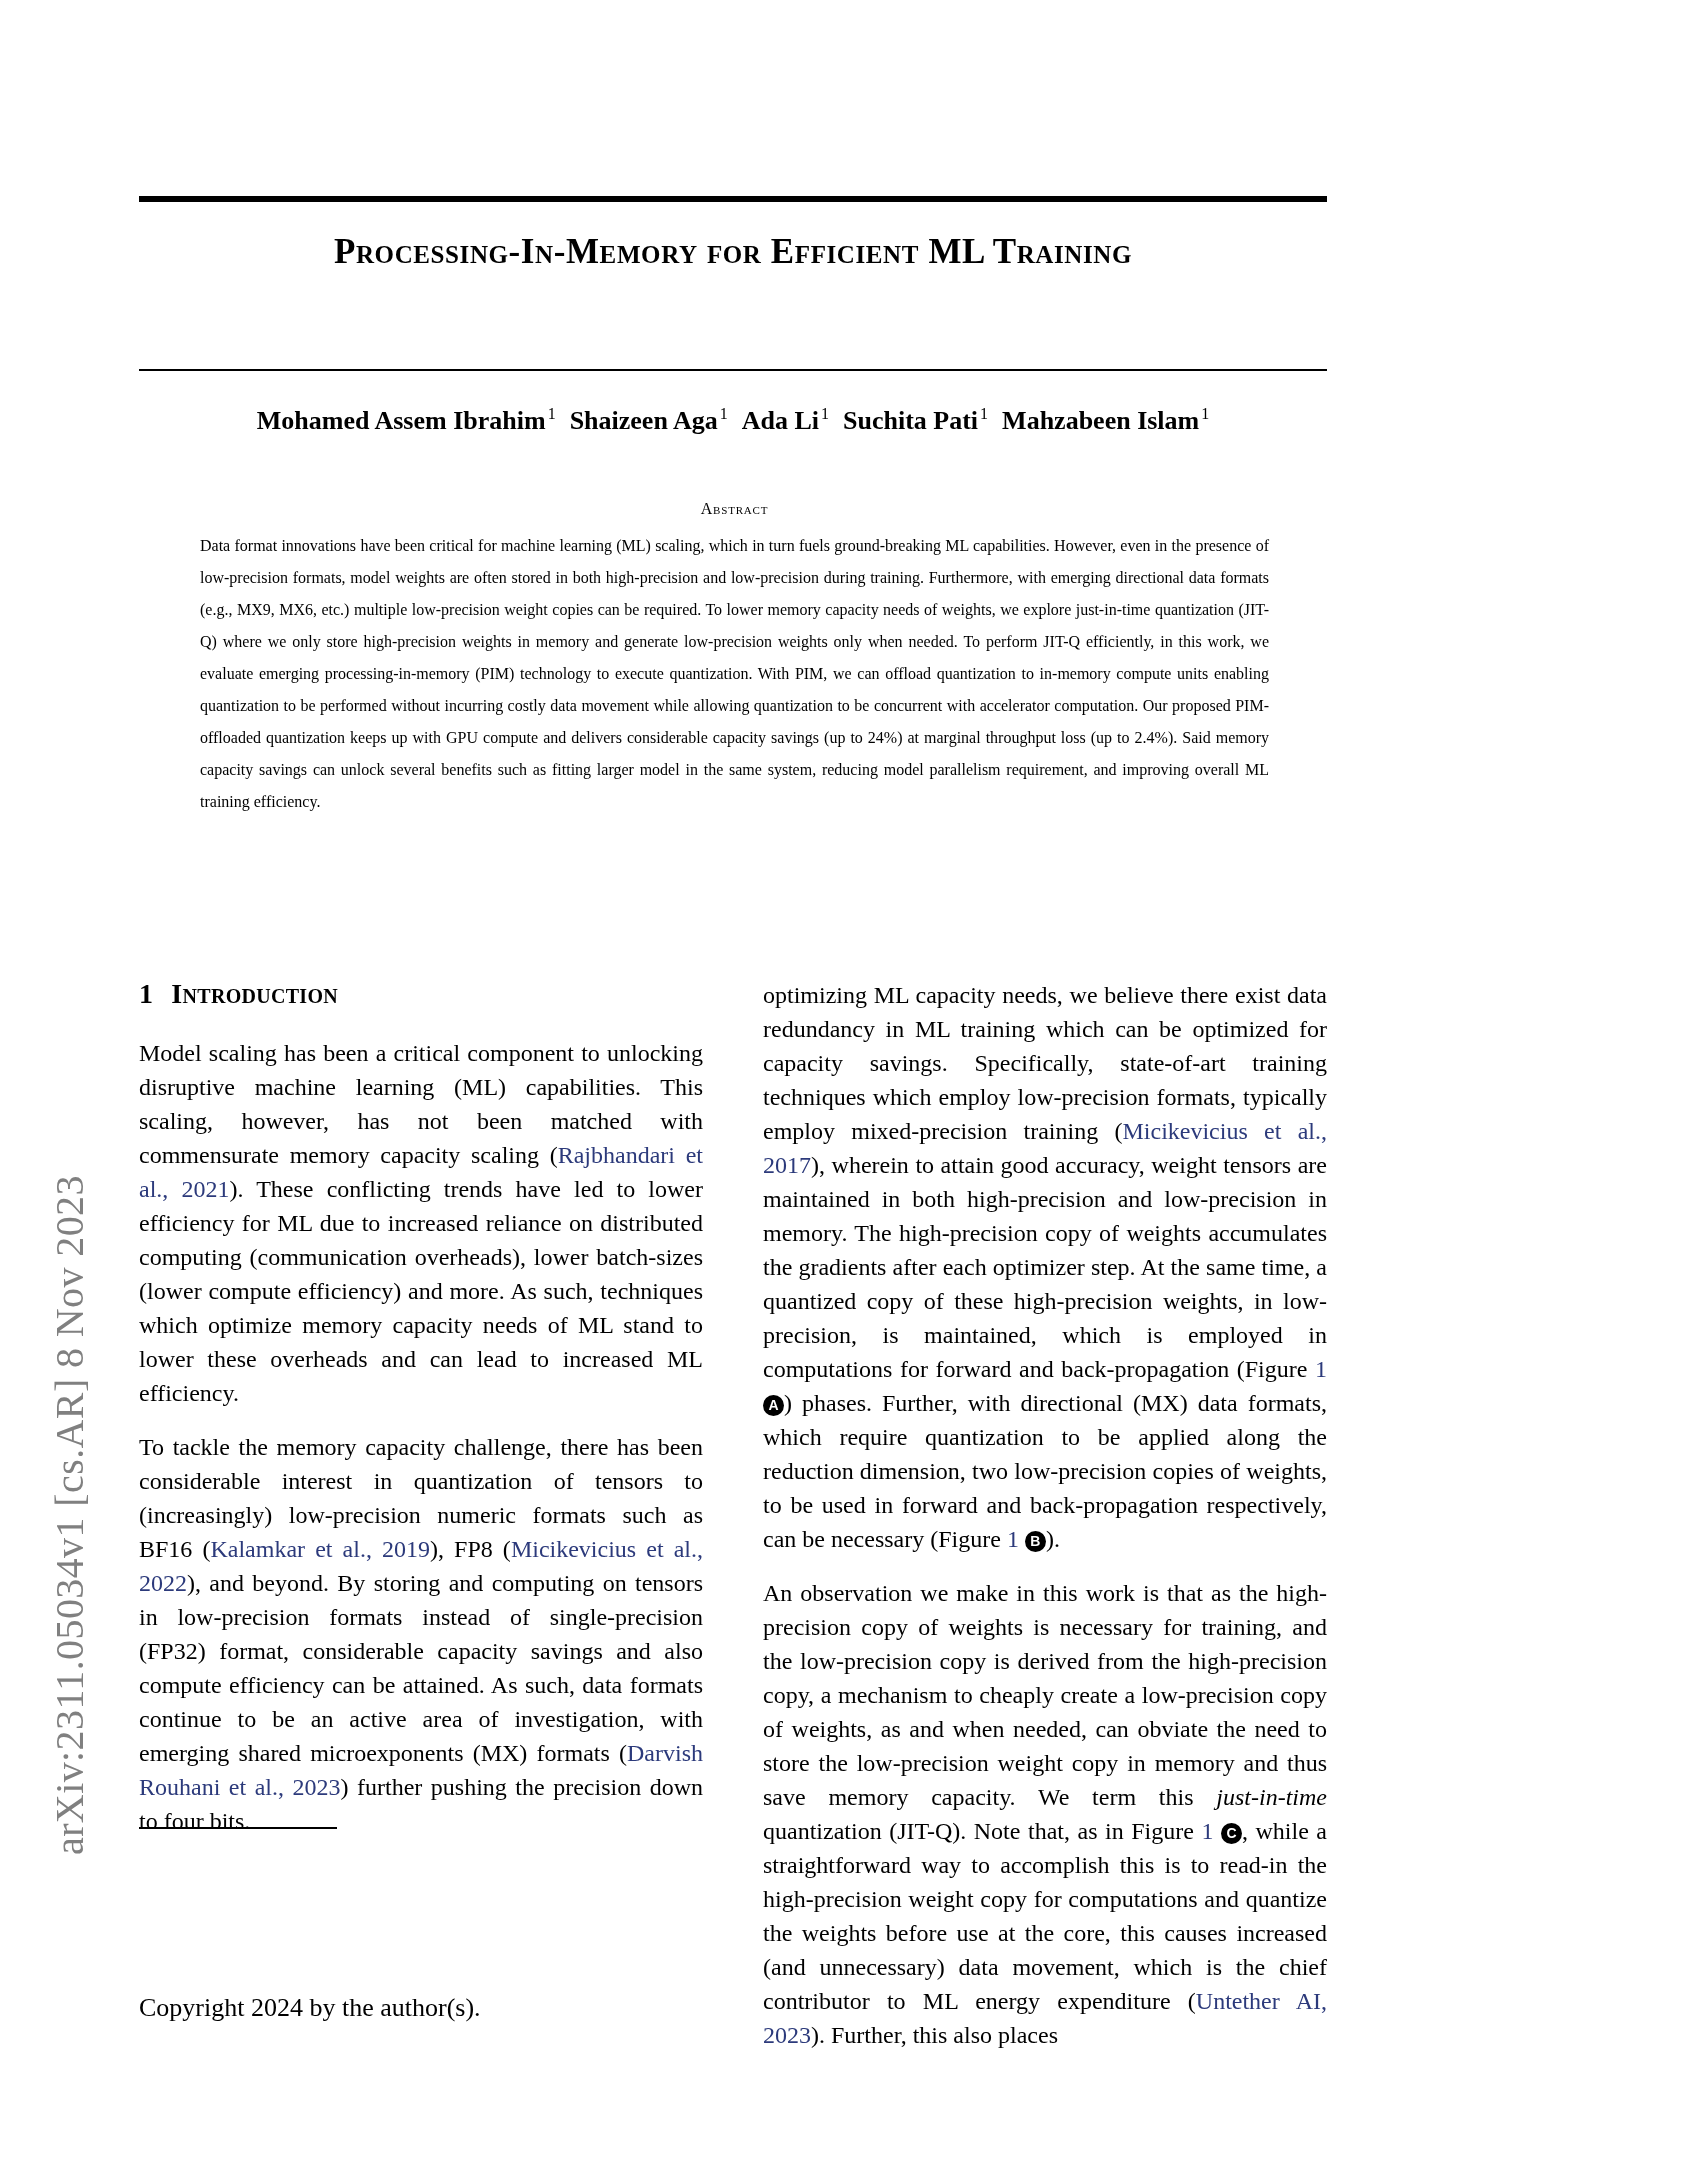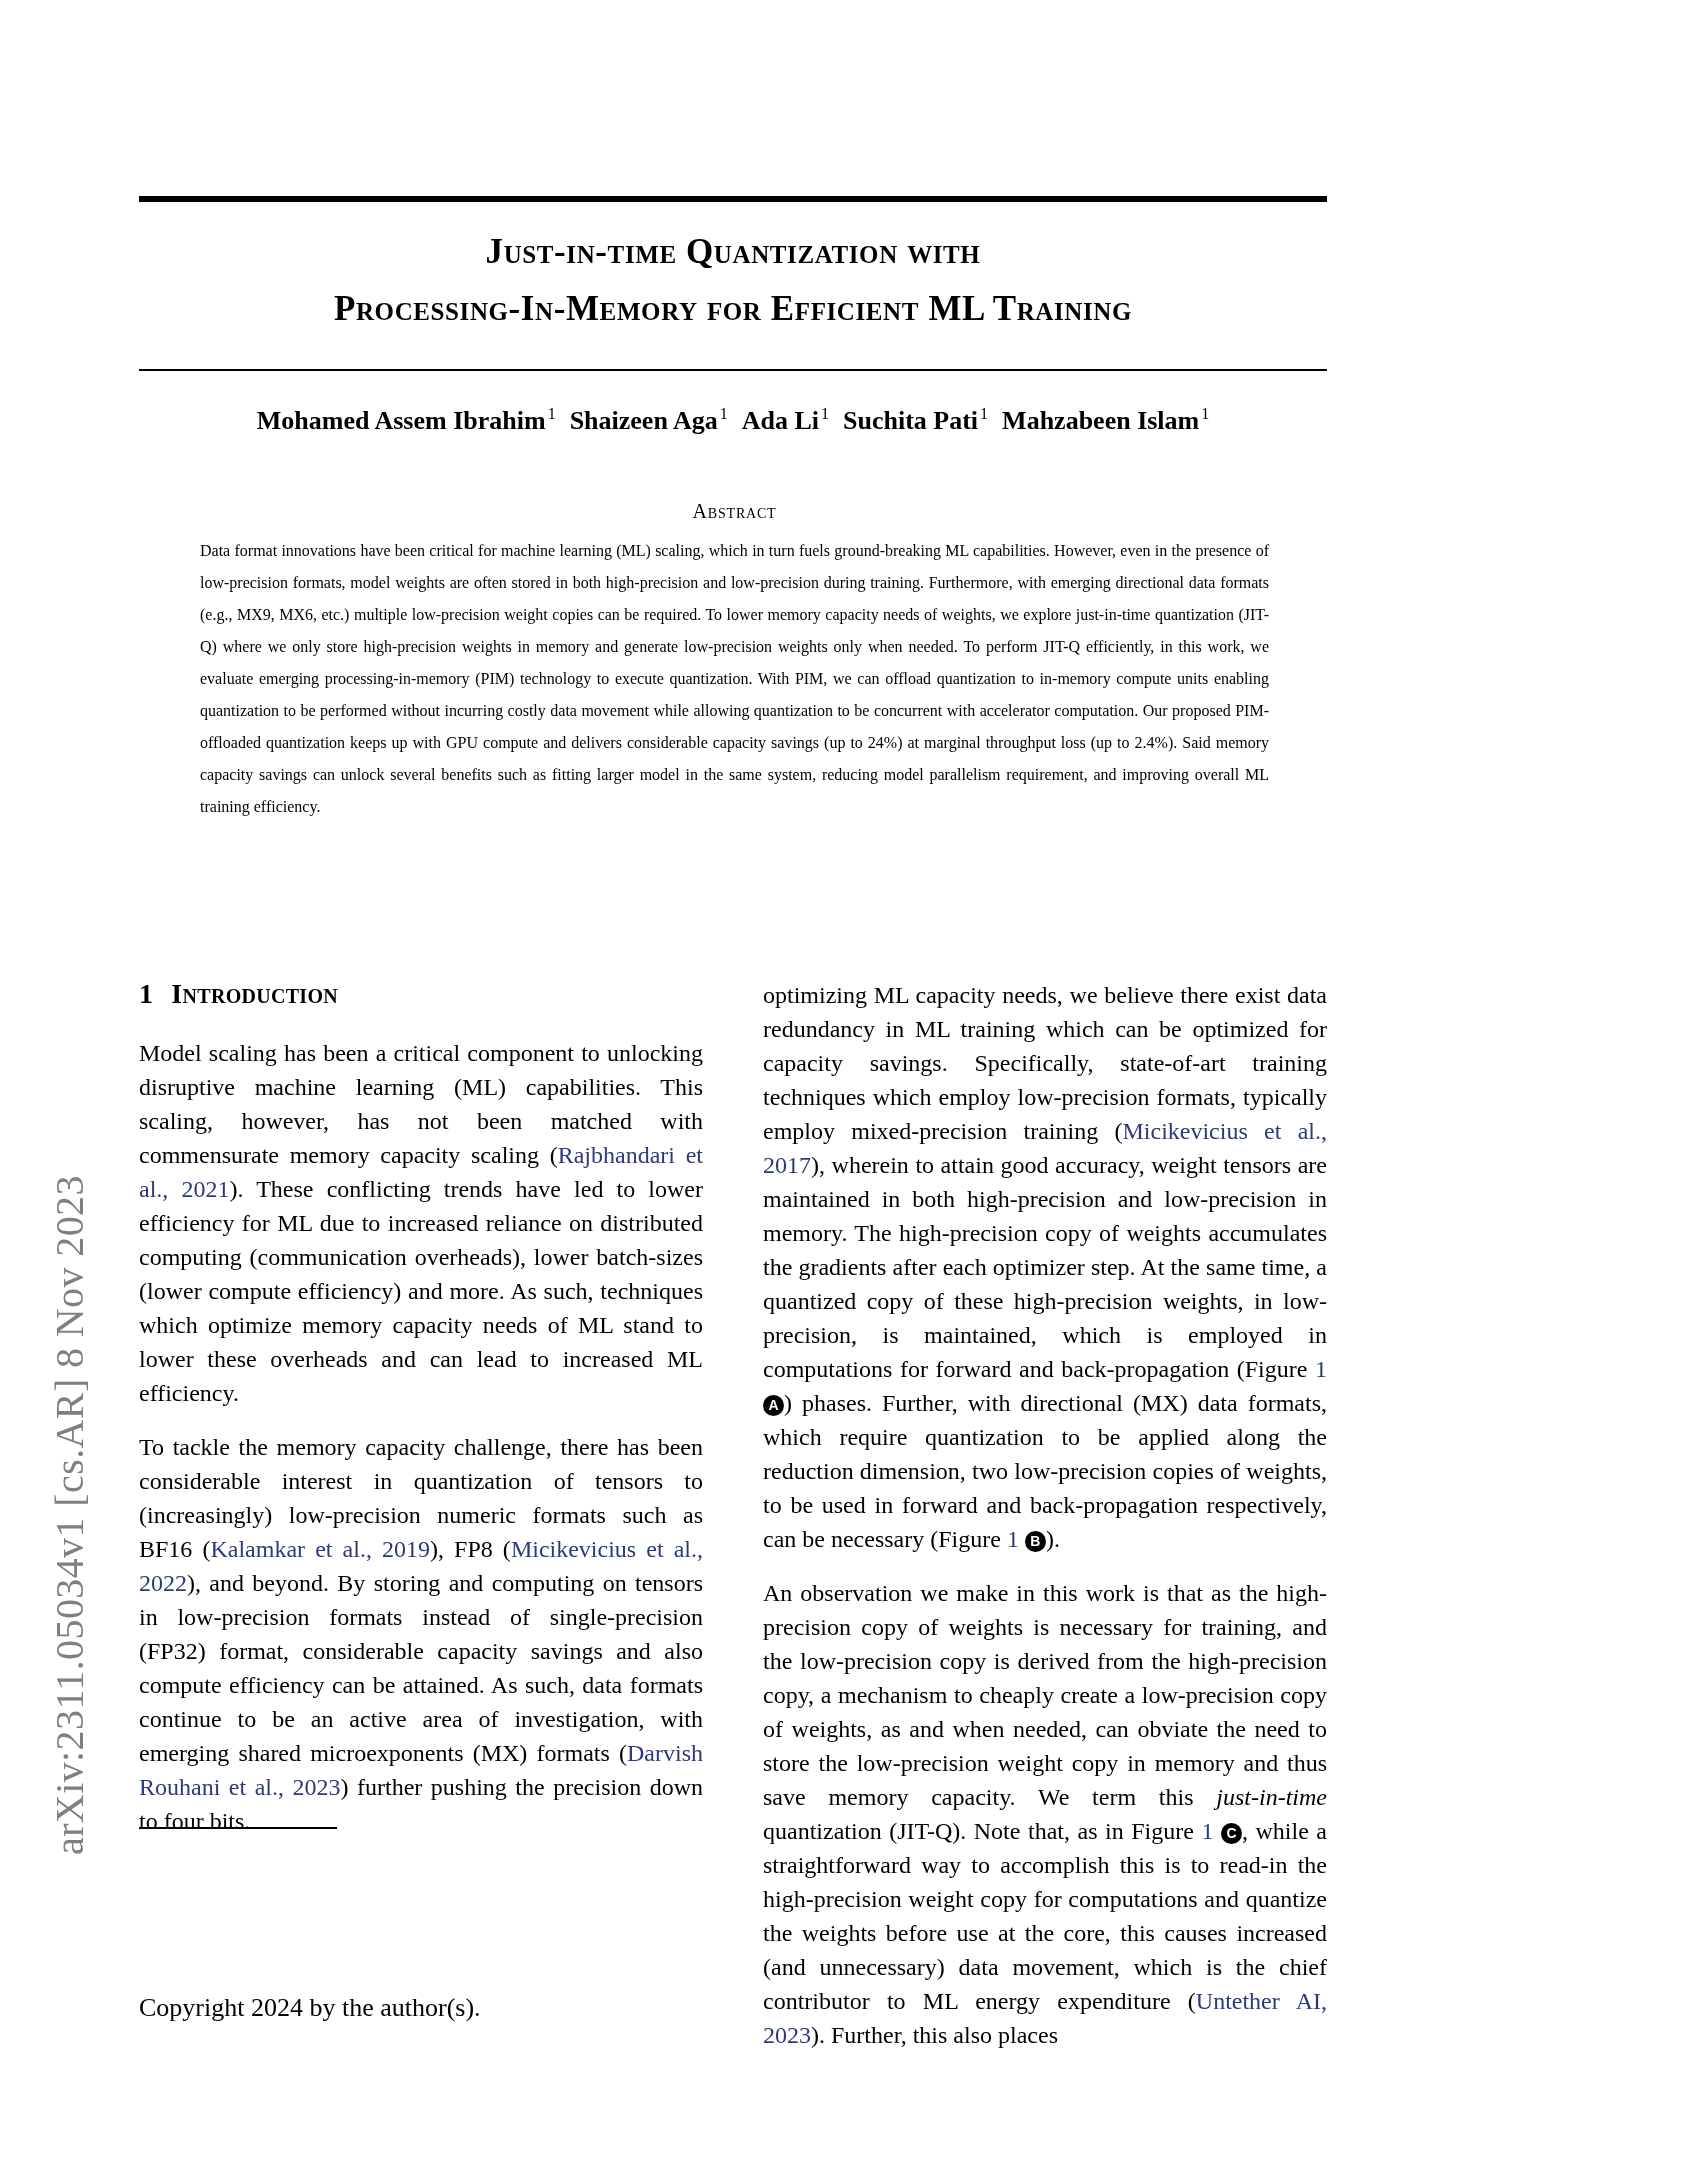--- a/index.html
+++ b/index.html
@@ -106,21 +106,21 @@
 
   
   #abstract-wrap {
     position: absolute;
     left: 61px;
     top: 500px;
     width: 1069px;
   }
   #abstract-heading {
     text-align: center;
-    font-size: 20px;
+    font-size: 16px;
     font-variant: small-caps;
     font-weight: normal;
     letter-spacing: 0.8px;
     margin-bottom: 12px;
   }
   #abstract-body {
     font-size: 16px;
     line-height: 32px;
     text-align: justify;
     text-justify: inter-word;
@@ -224,21 +224,20 @@
 
 <div id="arxiv-stamp">
   <div class="vtext">arXiv:2311.05034v1  [cs.AR]  8 Nov 2023</div>
 </div>
 
 <div id="page">
 
   <div class="rule-top"></div>
 
   <div id="title-block">
-    <div class="title-line">Just-in-time Quantization with</div>
     <div class="title-line">Processing-In-Memory for Efficient ML Training</div>
   </div>
 
   <div class="rule-bottom"></div>
 
   <div id="authors"><span class="author"><span>Mohamed Assem Ibrahim</span><span class="aff">1</span></span><span class="author"><span>Shaizeen Aga</span><span class="aff">1</span></span><span class="author"><span>Ada Li</span><span class="aff">1</span></span><span class="author"><span>Suchita Pati</span><span class="aff">1</span></span><span class="author"><span>Mahzabeen Islam</span><span class="aff">1</span></span></div>
 
   <div id="abstract-wrap">
     <div id="abstract-heading">Abstract</div>
     <div id="abstract-body">Data format innovations have been critical for machine learning (ML) scaling, which in turn fuels ground-breaking ML capabilities. However, even in the presence of low-precision formats, model weights are often stored in both high-precision and low-precision during training. Furthermore, with emerging directional data formats (e.g., MX9, MX6, etc.) multiple low-precision weight copies can be required. To lower memory capacity needs of weights, we explore just-in-time quantization (JIT-Q) where we only store high-precision weights in memory and generate low-precision weights only when needed. To perform JIT-Q efficiently, in this work, we evaluate emerging processing-in-memory (PIM) technology to execute quantization. With PIM, we can offload quantization to in-memory compute units enabling quantization to be performed without incurring costly data movement while allowing quantization to be concurrent with accelerator computation. Our proposed PIM-offloaded quantization keeps up with GPU compute and delivers considerable capacity savings (up to 24%) at marginal throughput loss (up to 2.4%). Said memory capacity savings can unlock several benefits such as fitting larger model in the same system, reducing model parallelism requirement, and improving overall ML training efficiency.</div>

